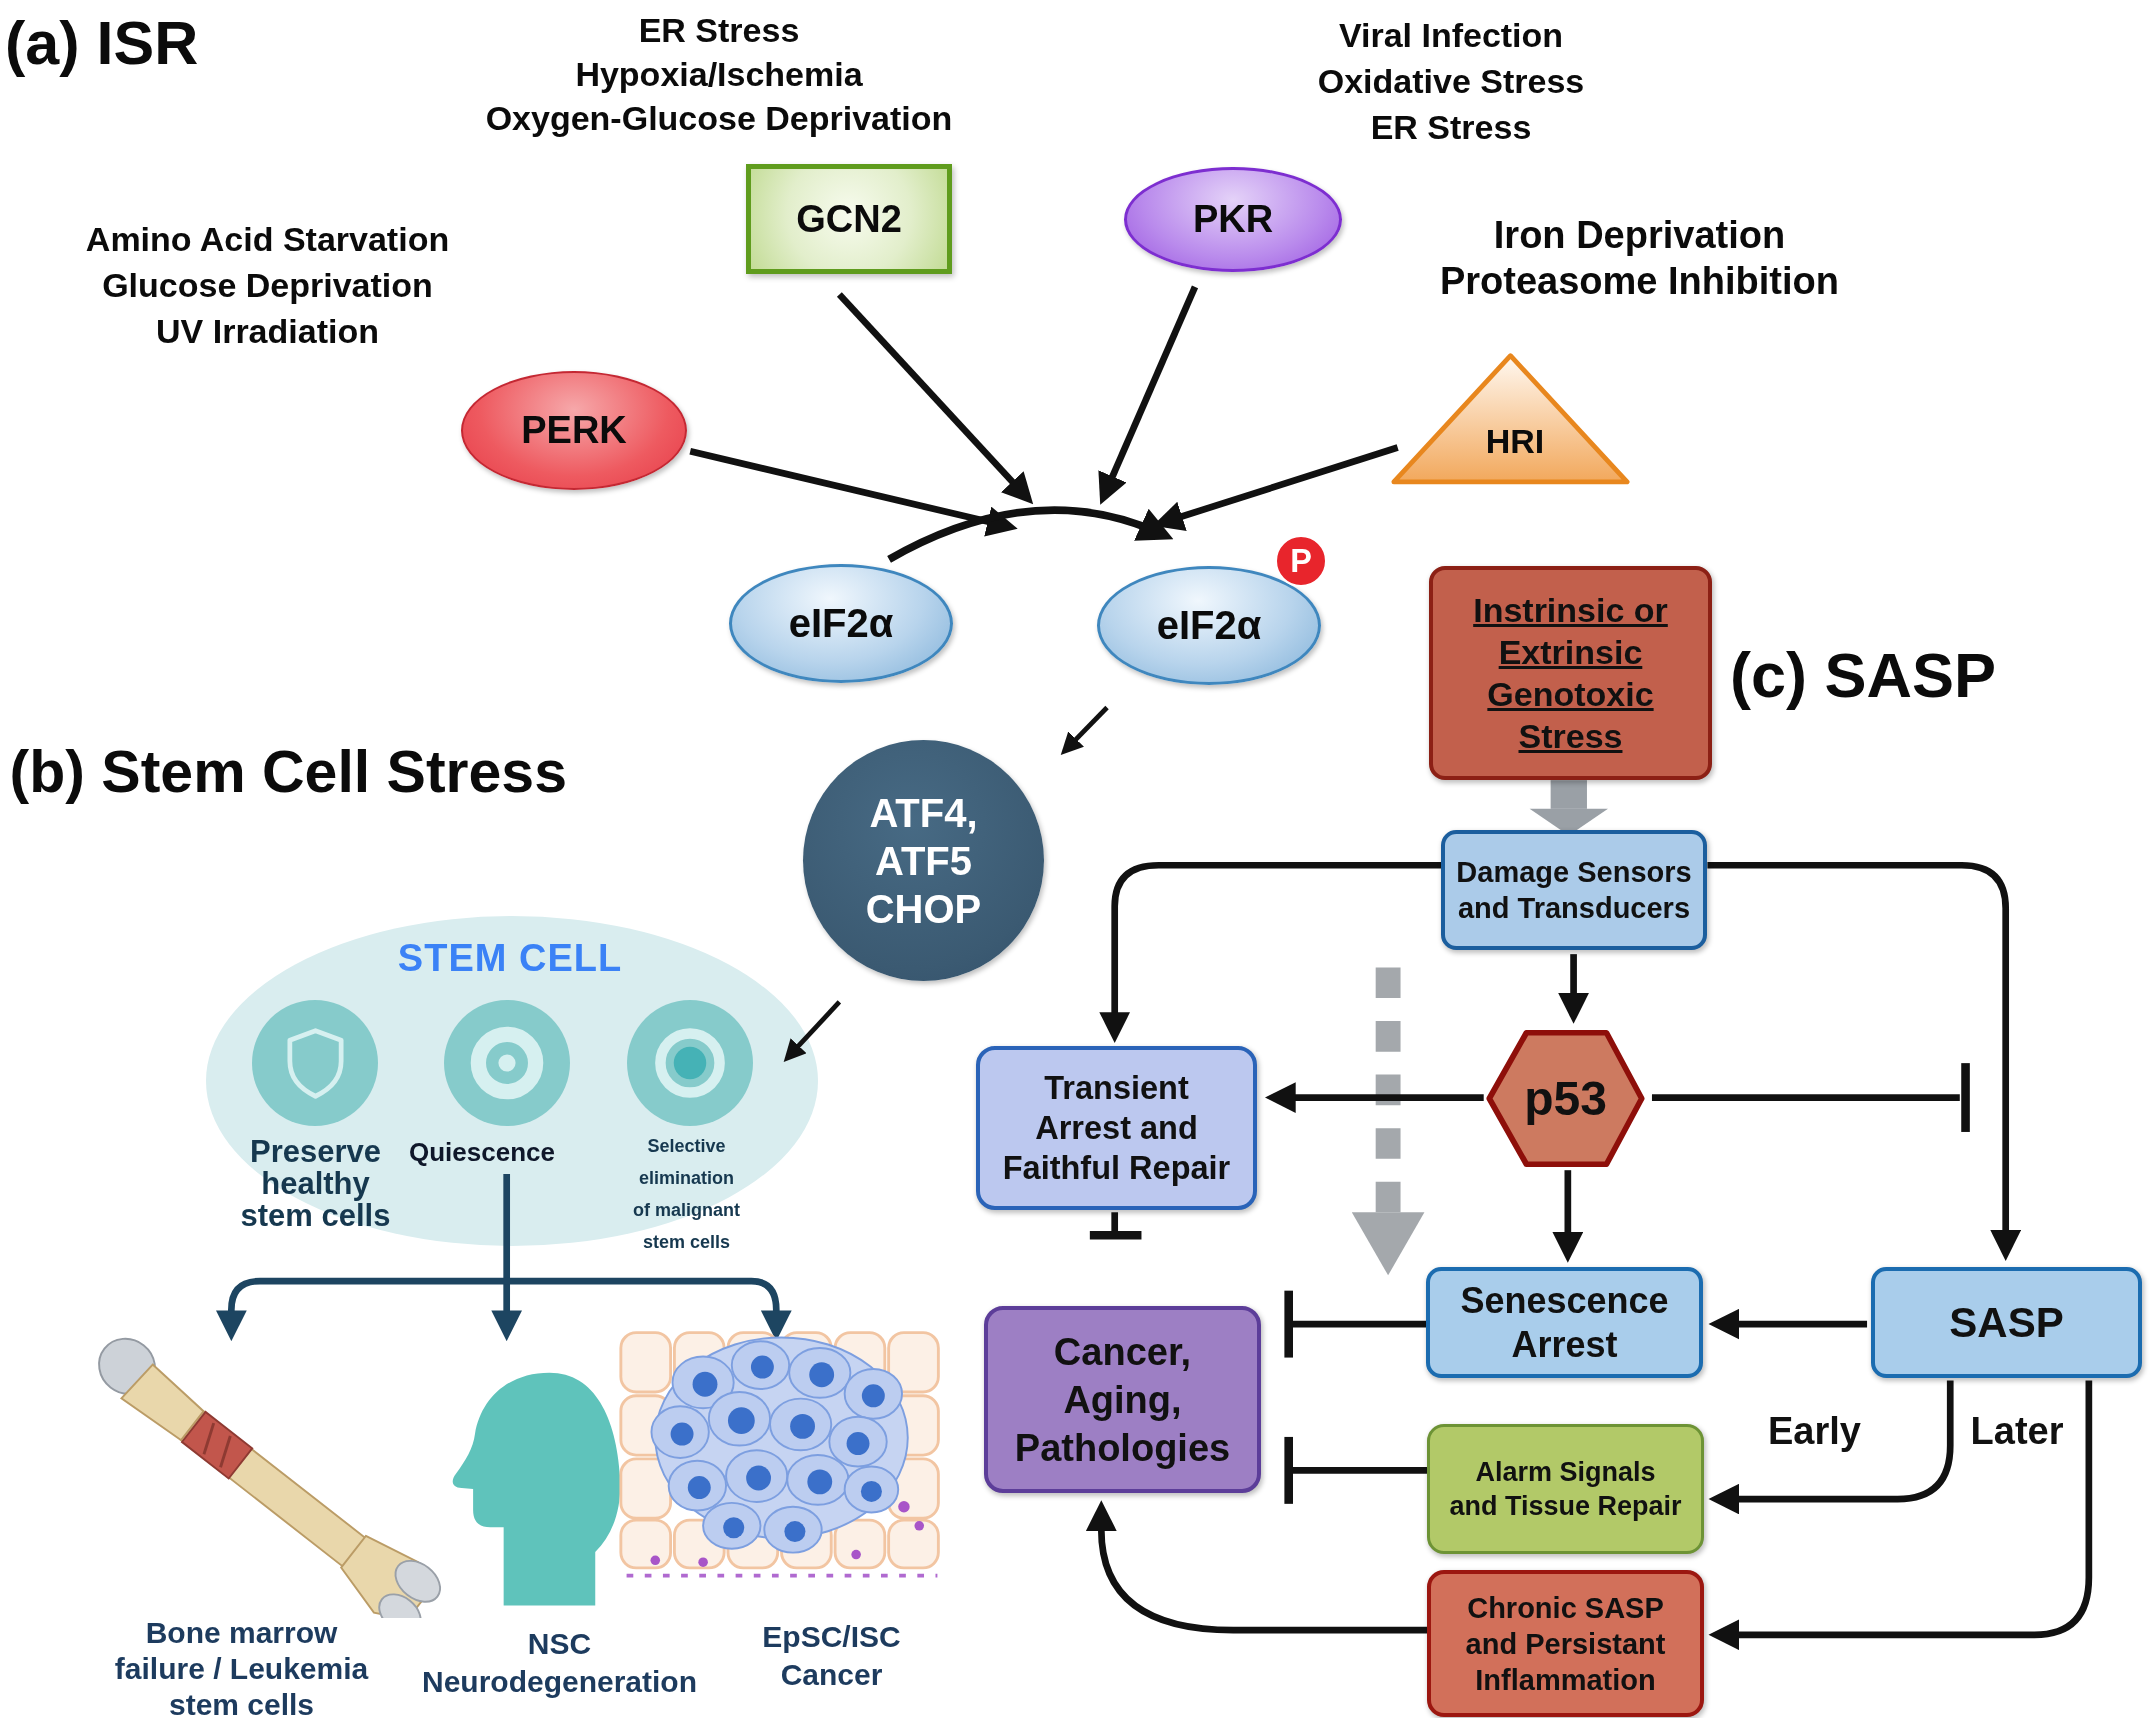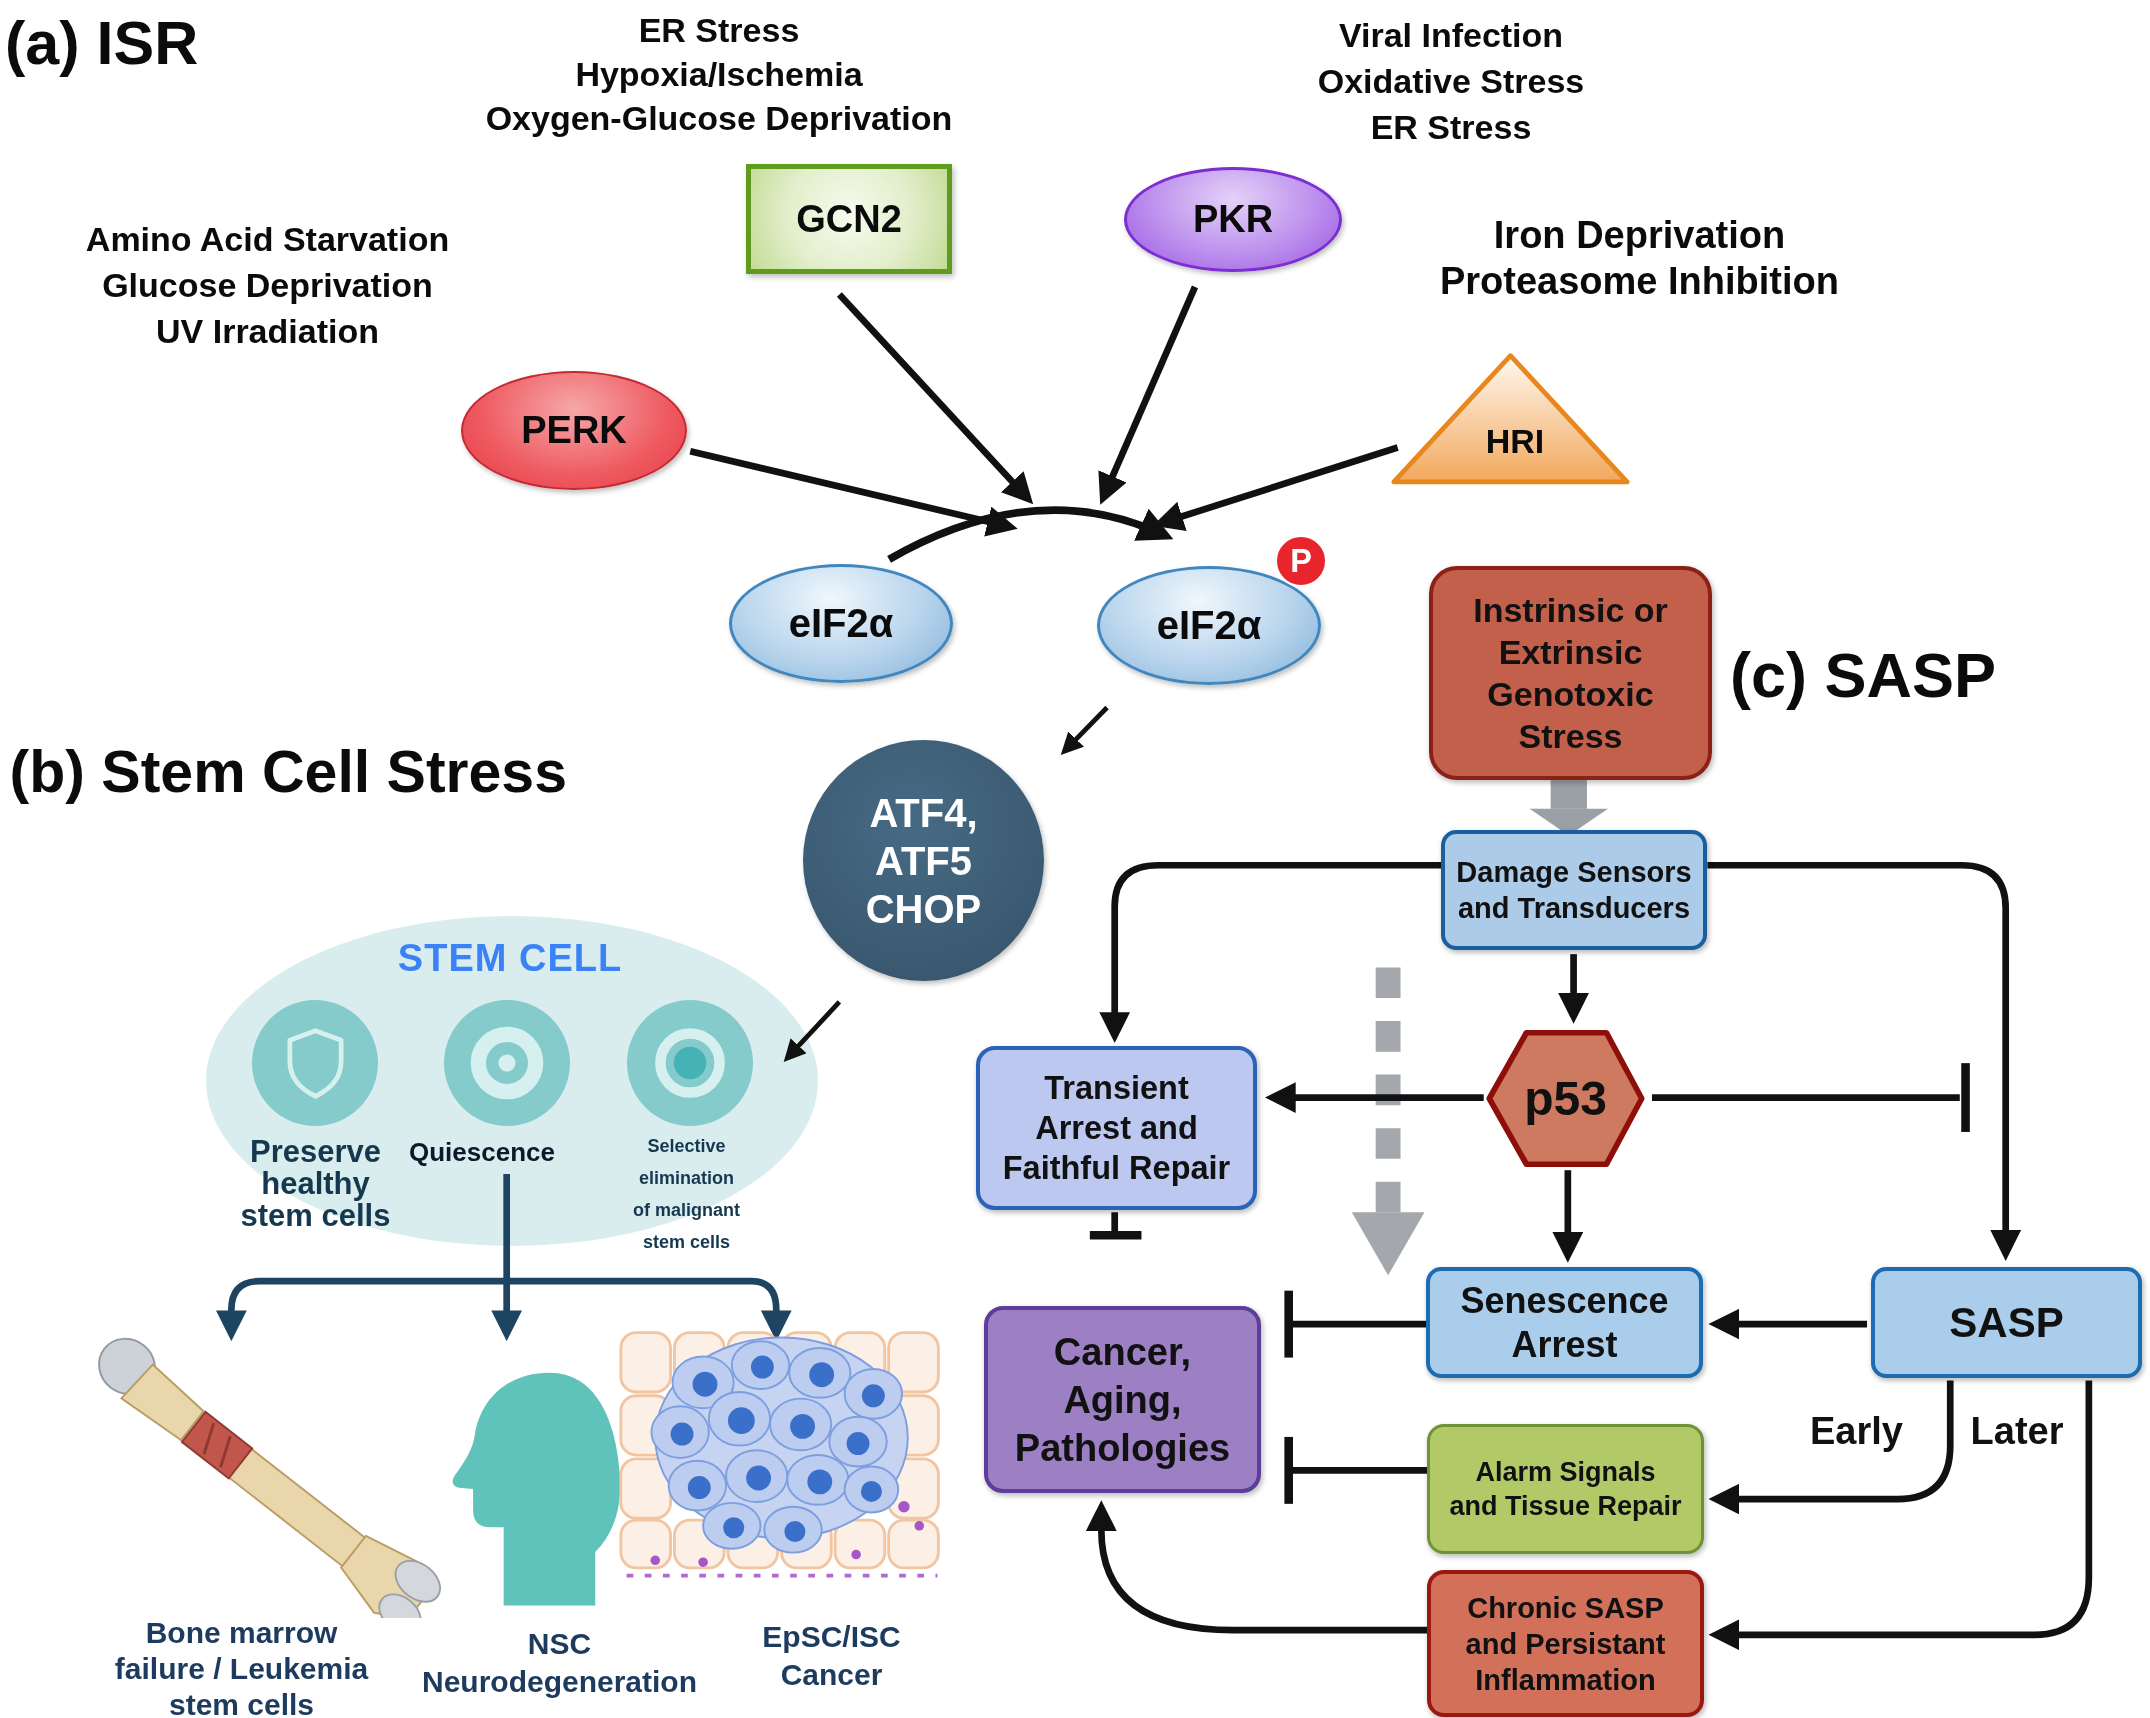--- a/index.html
+++ b/index.html
@@ -269,21 +269,21 @@
   <div class="abs ml node" style="left:31px;top:1615px;width:421px;font-size:30px;line-height:36px;font-weight:700;color:#1d3b5e;text-align:center;">Bone marrow
 failure / Leukemia
 stem cells</div>
   <div class="abs ml node" style="left:349px;top:1625px;width:421px;font-size:30px;line-height:38px;font-weight:700;color:#1d3b5e;text-align:center;">NSC
 Neurodegeneration</div>
   <div class="abs ml node" style="left:650px;top:1618px;width:363px;font-size:30px;line-height:38px;font-weight:700;color:#1d3b5e;text-align:center;">EpSC/ISC
 Cancer</div>
 
   <div class="abs panel-title node" style="left:1730px;top:639px;font-size:63px;">(c) SASP</div>
 
-  <div class="abs box ctr node shadow" style="left:1429px;top:566px;width:283px;height:214px;border-width:4.8px;border-color:#8c2015;border-radius:28px;background:#c2604c;">
+  <div class="abs box ctr node shadow" style="left:1429px;top:566px;width:283px;height:214px;border-width:4.8px;border-color:#8c2015;border-radius:16px;background:#c2604c;text-decoration:underline;">
     <span class="ml" style="font-weight:700;font-size:34px;line-height:42px;text-align:center;">Instrinsic or
 Extrinsic
 Genotoxic
 Stress</span>
   </div>
 
   <div class="abs box ctr node shadow" style="left:1441px;top:830px;width:266px;height:120px;border-width:4.8px;border-color:#1b5e9e;border-radius:15.3px;background:#abcbe9;">
     <span class="ml" style="font-weight:700;font-size:29px;line-height:36px;text-align:center;">Damage Sensors
 and Transducers</span>
   </div>
@@ -322,17 +322,17 @@
     <span class="ml" style="font-weight:700;font-size:27px;line-height:34px;text-align:center;">Alarm Signals
 and Tissue Repair</span>
   </div>
 
   <div class="abs box ctr node shadow" style="left:1427px;top:1570px;width:277px;height:147px;border-width:4.8px;border-color:#9c1710;border-radius:17px;background:#d2705a;">
     <span class="ml" style="font-weight:700;font-size:29px;line-height:36px;text-align:center;">Chronic SASP
 and Persistant
 Inflammation</span>
   </div>
 
-  <div class="abs node" style="left:1768px;top:1410px;width:177px;text-align:center;font-weight:700;font-size:38px;">Early</div>
+  <div class="abs node" style="left:1768px;top:1410px;width:177px;font-weight:700;font-size:38px;">Early</div>
   <div class="abs node" style="left:1931px;top:1410px;width:172px;text-align:center;font-weight:700;font-size:38px;">Later</div>
 
 </div>
 
 
 </body></html>

